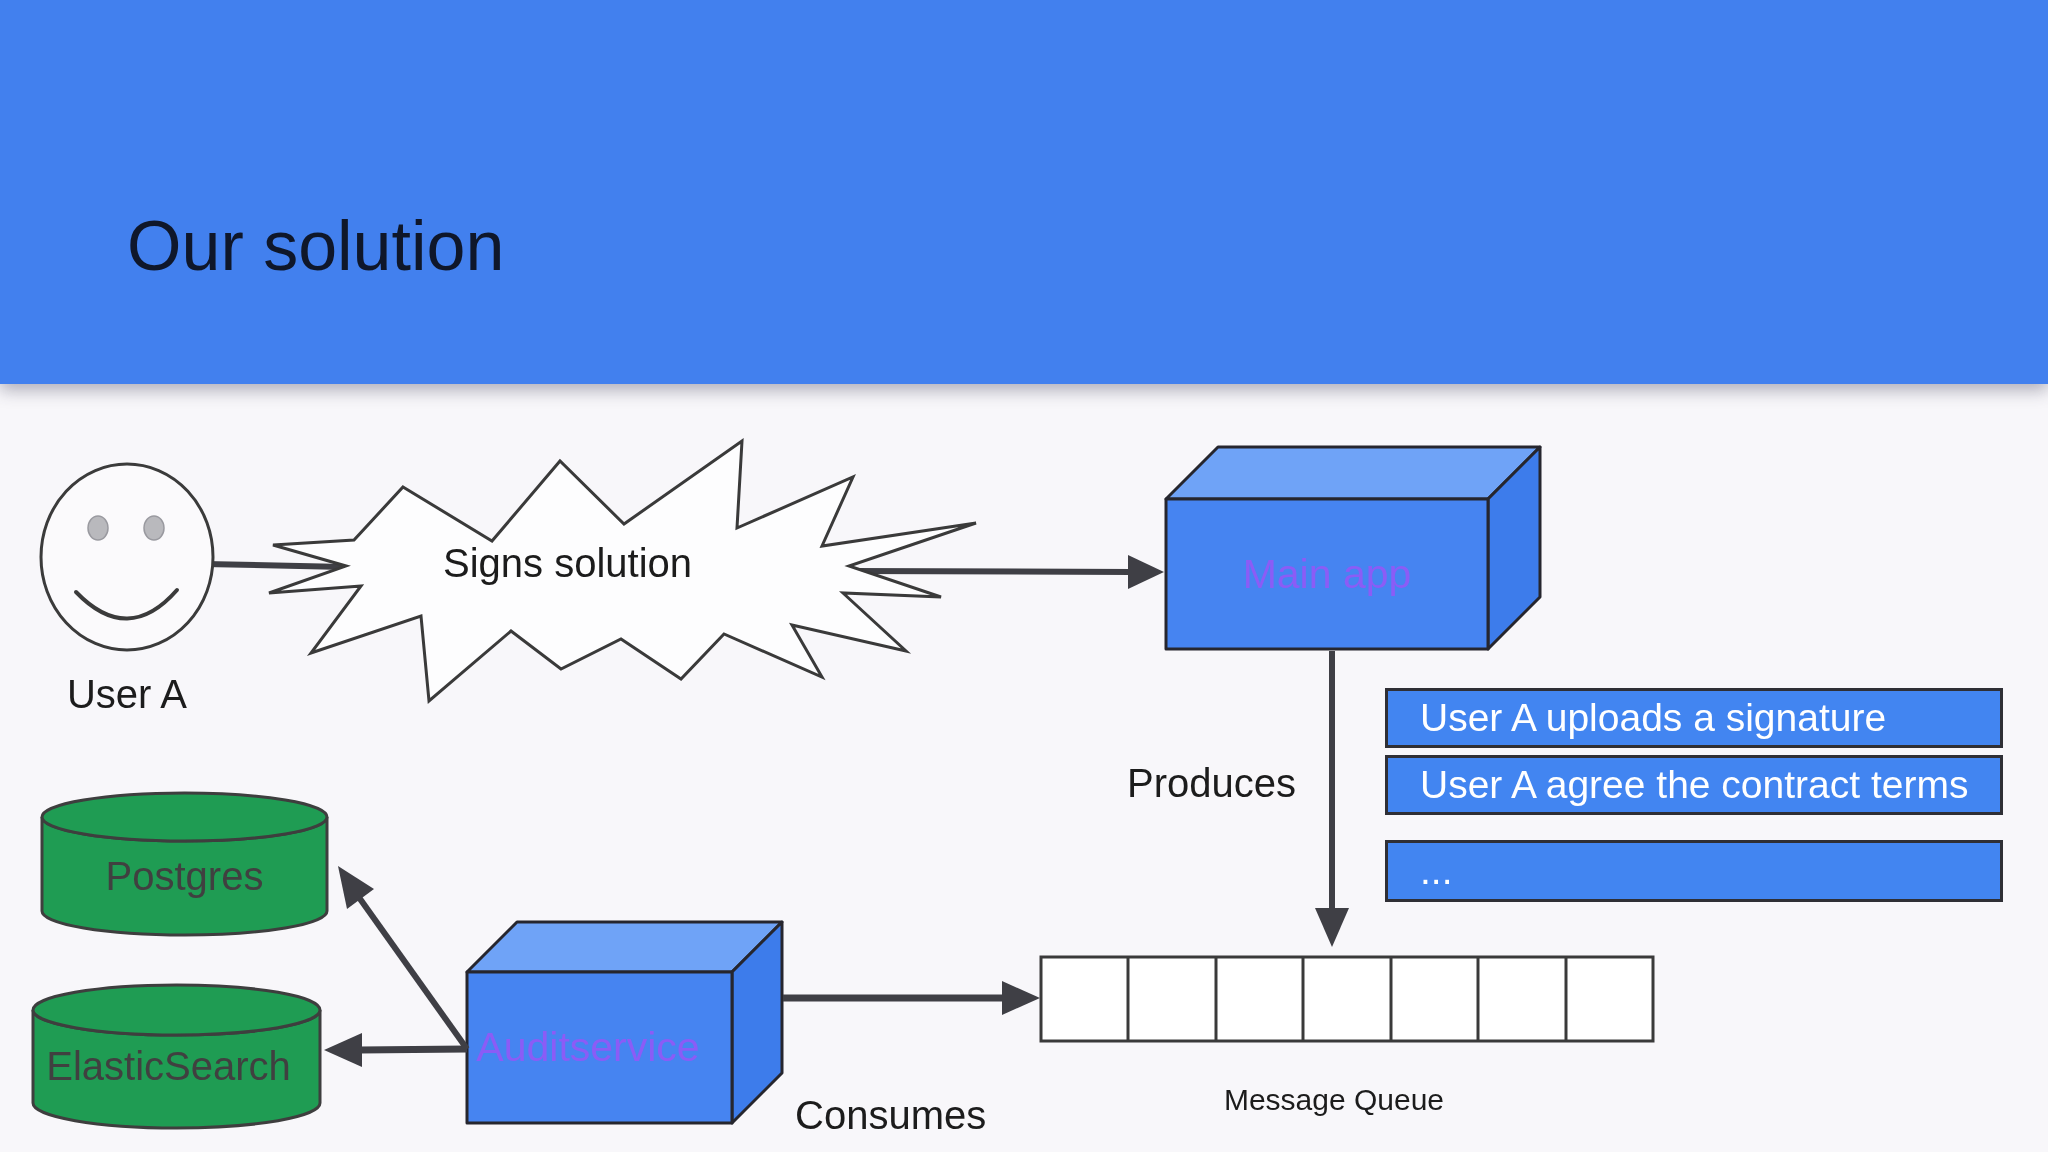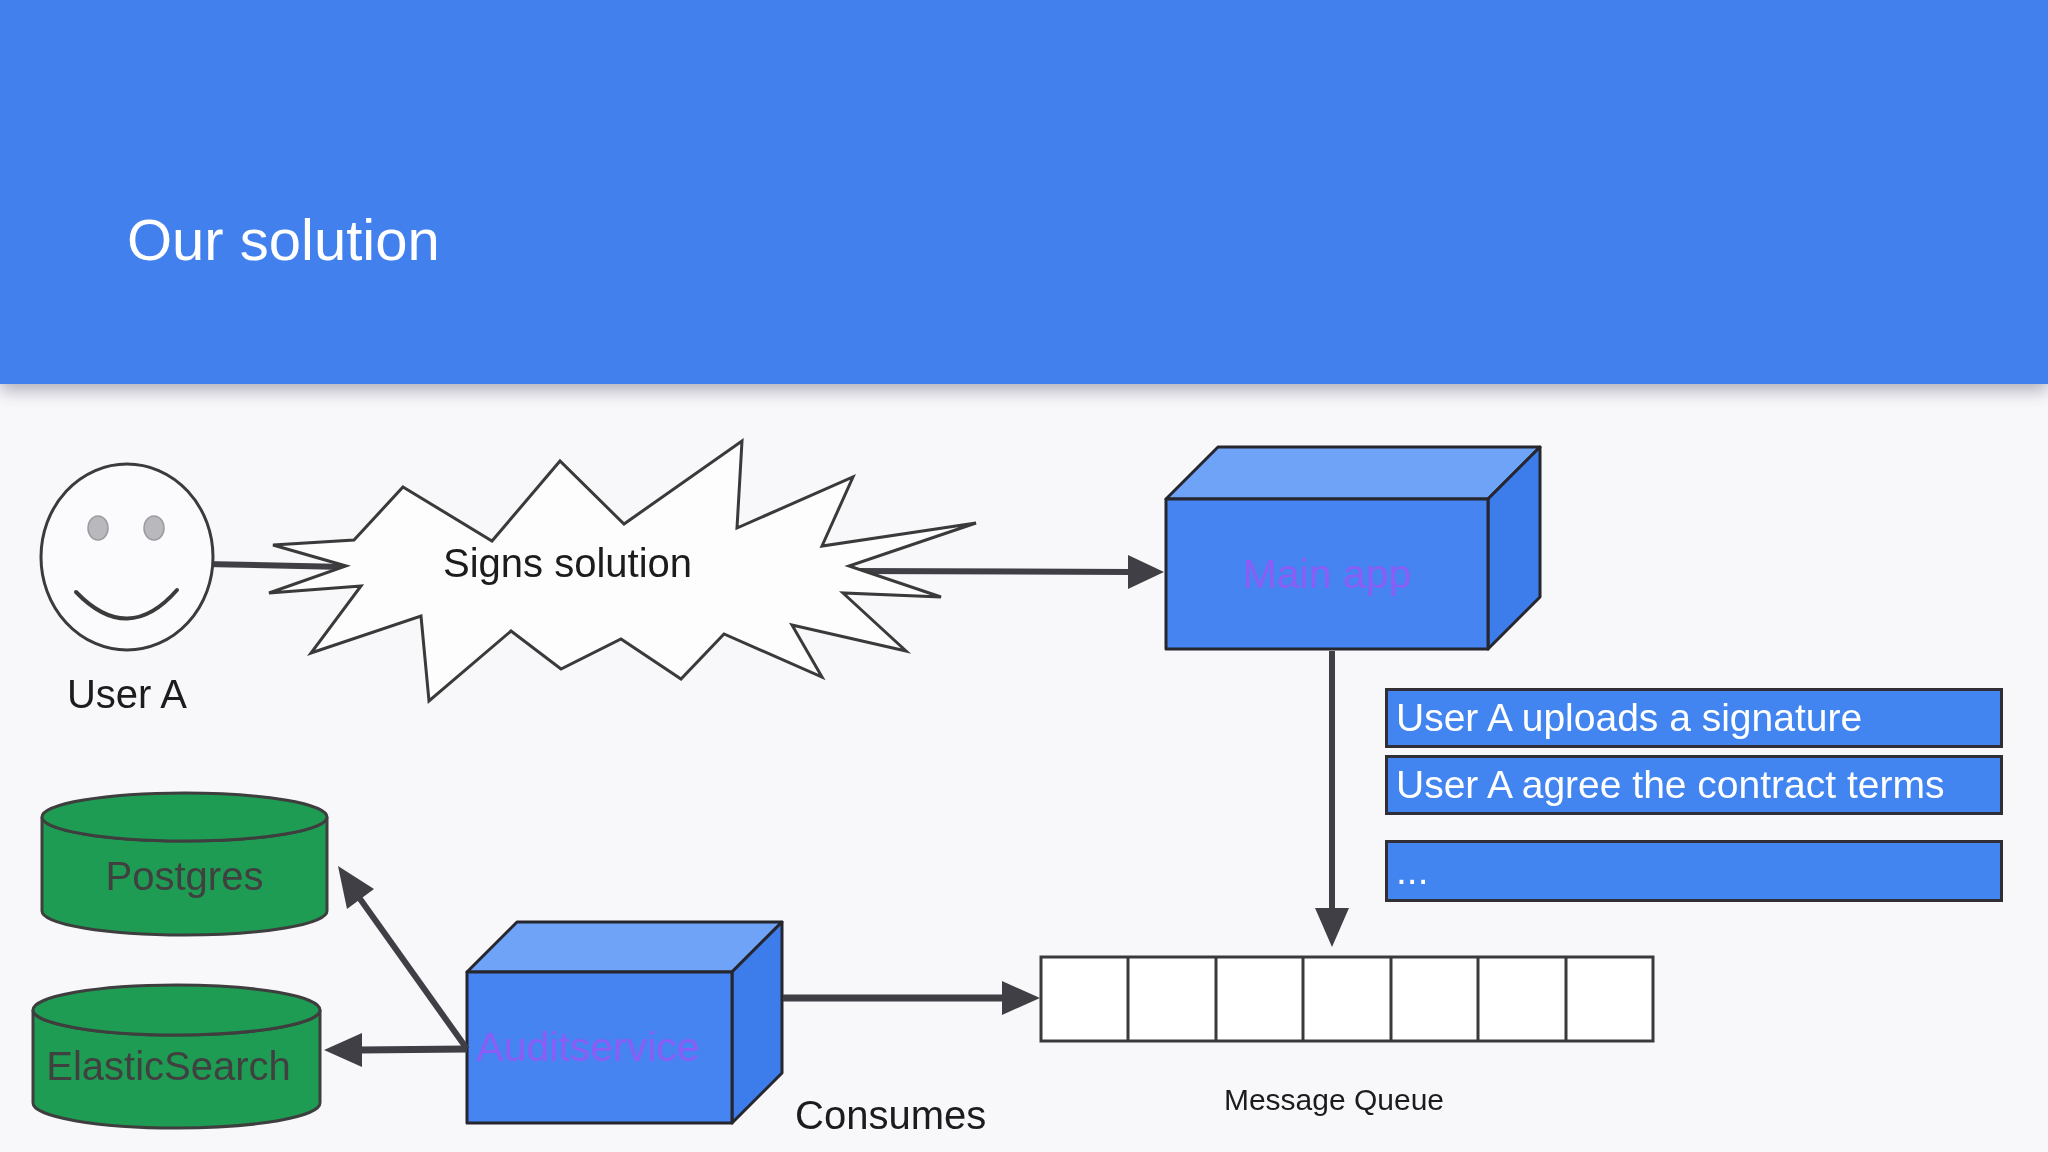--- a/index.html
+++ b/index.html
@@ -8,32 +8,32 @@
     background:#f8f7fa;
     font-family:"Liberation Sans","DejaVu Sans",sans-serif;
   }
   .header{
     position:absolute;left:0;top:0;width:2048px;height:384px;
     background:#4280ee;
     box-shadow:0 6px 16px rgba(50,50,80,.38);
   }
   .title{
     position:absolute;left:127px;top:208px;
-    font-size:58px;line-height:1.1;font-weight:400;color:#ffffff;
+    font-size:70px;line-height:1.1;font-weight:400;color:#0f172a;
     white-space:nowrap;
   }
   .diagram-svg{position:absolute;left:0;top:0;width:2048px;height:1152px;}
   .lbl{position:absolute;color:#1c1c1c;font-size:40px;line-height:1.15;white-space:nowrap;}
   .lbl.center{display:flex;align-items:center;justify-content:center;text-align:center;}
   .lbl.white{color:#404040;}
   .msg-box{
     position:absolute;left:1385px;width:618px;height:60px;
     background:#4285f1;border:3px solid #2f2f35;box-sizing:border-box;
     display:flex;align-items:center;
-    color:#ffffff;font-size:39px;padding-left:8px;white-space:nowrap;
+    color:#ffffff;font-size:39px;padding-left:32px;white-space:nowrap;
   }
   .cube-label{
     position:absolute;display:flex;align-items:center;justify-content:center;
     color:#8b5cf6;font-size:41px;text-align:center;line-height:1.38;
   }
 </style>
 </head>
 <body>
 
 <div class="slide">
@@ -117,20 +117,21 @@
       <polygon points="324,1050 362,1033 362,1067" fill="#3f3f45"></polygon>
     </g>
   </svg>
 
   <div class="lbl center" style="left:62px;top:672px;width:130px;height:44px;">User A</div>
 
   <div class="lbl center" style="left:400px;top:540px;width:335px;height:46px;">Signs solution</div>
 
   <div class="cube-label" style="left:1166px;top:499px;width:322px;height:150px;">Main app</div>
 
+  <div class="lbl" style="left:1080px;top:760px;width:216px;text-align:right;">Produces</div>
 
   <div class="msg-box" style="top:688px;">
     <span>User A uploads a signature</span>
   </div>
   <div class="msg-box" style="top:755px;">
     <span>User A agree the contract terms</span>
   </div>
   <div class="msg-box" style="top:840px;height:62px;">
     <span>...</span>
   </div>

